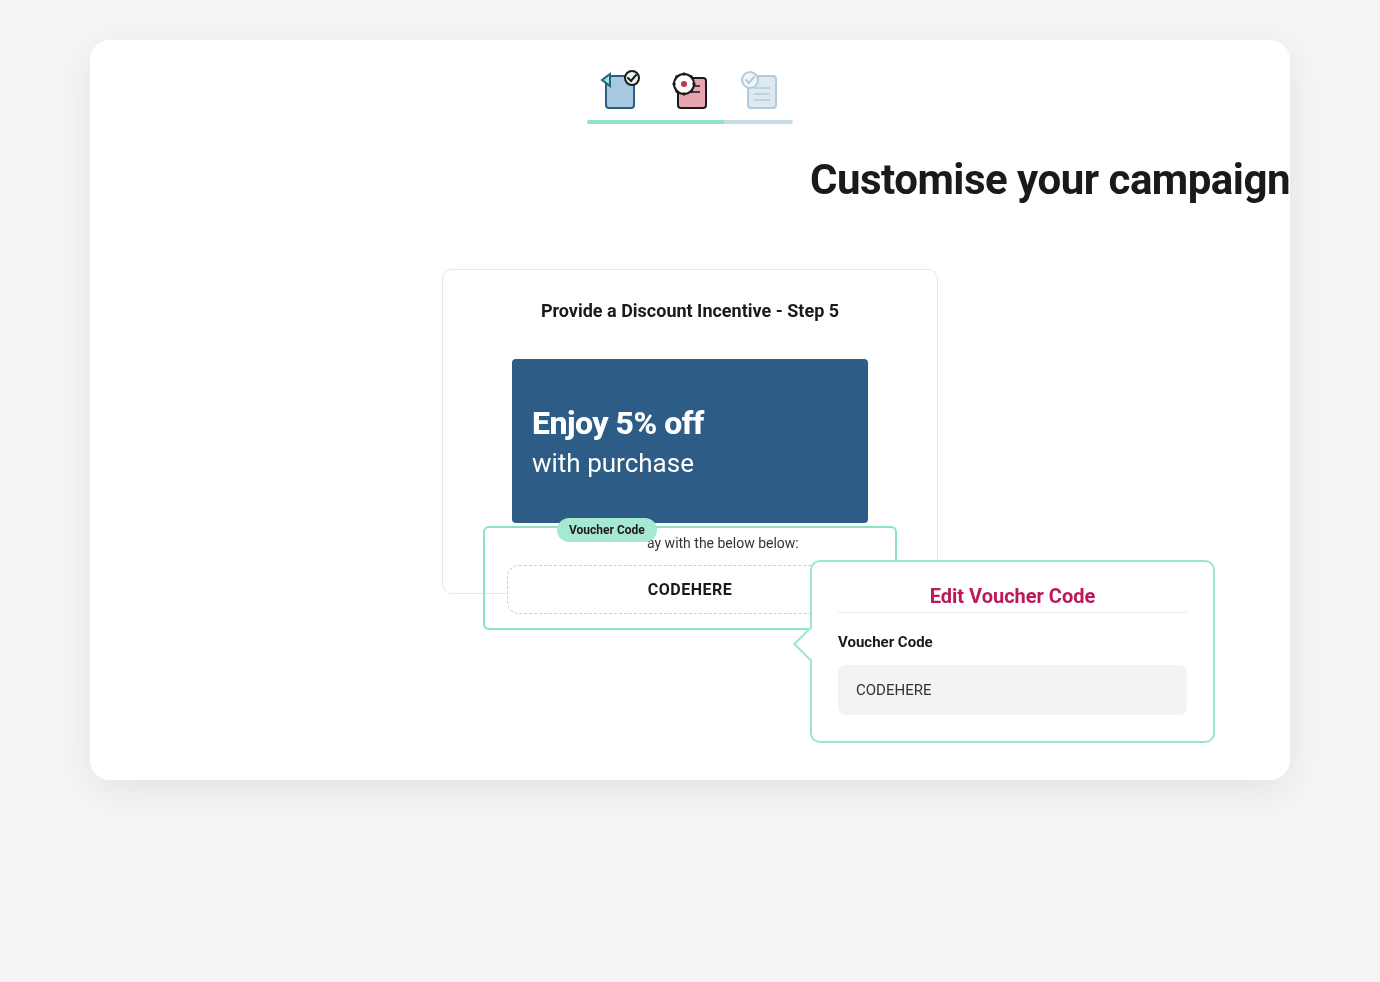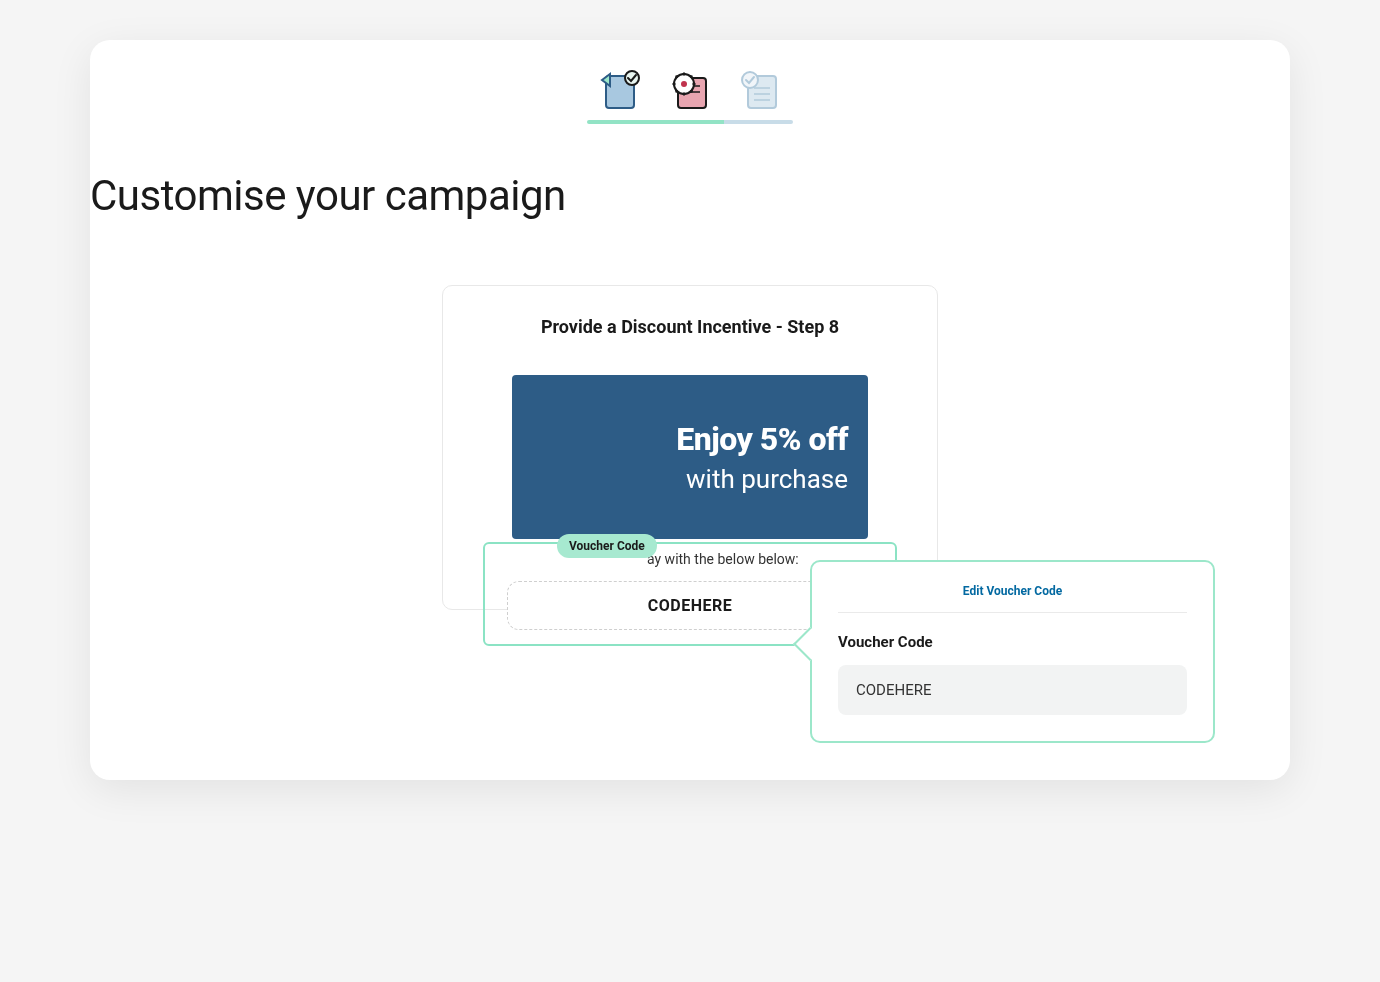--- a/index.html
+++ b/index.html
@@ -51,25 +51,25 @@
       flex: 1;
       height: 100%;
     }
     .progress-done {
       background: #92e3c5;
     }
     .progress-pending {
       background: #c8dce8;
     }
     .page-title {
-      text-align: left;
+      text-align: right;
       font-size: 42px;
-      font-weight: 400;
-      color: #1a1a1a;
-      margin-top: 47px;
+      font-weight: 700;
+      color: #1a1a1a;
+      margin-top: 31px;
       letter-spacing: -0.5px;
     }
     .content-card {
       width: 496px;
       margin: 65px auto 0;
       border: 1px solid #e8e8e8;
       border-radius: 10px;
       padding: 30px 0 50px;
       position: relative;
     }
@@ -78,21 +78,21 @@
       font-size: 18px;
       font-weight: 700;
       color: #1a1a1a;
     }
     .promo-banner {
       margin: 38px auto 0;
       width: 356px;
       background: #2d5c86;
       border-radius: 4px;
       padding: 45px 20px;
-      text-align: right;
+      text-align: left;
     }
     .promo-headline {
       color: #fff;
       font-size: 32px;
       font-weight: 800;
       letter-spacing: -0.5px;
     }
     .promo-subline {
       color: #fff;
       font-size: 26px;
@@ -160,24 +160,24 @@
       top: 70px;
       width: 24px;
       height: 24px;
       background: #fff;
       border-left: 2px solid #9ce7ca;
       border-bottom: 2px solid #9ce7ca;
       transform: rotate(45deg);
     }
     .edit-panel-title {
       text-align: center;
-      font-size: 12px;
-      font-weight: 700;
-      color: #0369a1;
-      padding-bottom: 14px;
+      font-size: 20px;
+      font-weight: 700;
+      color: #be185d;
+      padding-bottom: 4px;
       border-bottom: 1px solid #eaeaea;
     }
     .edit-field-label {
       font-size: 15px;
       font-weight: 700;
       color: #1a1a1a;
       margin-top: 20px;
     }
     .edit-field-input {
       margin-top: 14px;
@@ -231,21 +231,21 @@
 
   <div class="progress-bar">
     <div class="progress-segment progress-done"></div>
     <div class="progress-segment progress-done"></div>
     <div class="progress-segment progress-pending"></div>
   </div>
 
   <h1 class="page-title">Customise your campaign</h1>
 
   <div class="content-card">
-    <div class="content-card-title">Provide a Discount Incentive - Step 8</div>
+    <div class="content-card-title">Provide a Discount Incentive - Step 5</div>
 
     <div class="promo-banner">
       <div class="promo-headline">Enjoy 5% off</div>
       <div class="promo-subline">with purchase</div>
     </div>
 
     <div class="voucher-section">
       <div class="voucher-highlight">
         <div class="voucher-badge">Voucher Code</div>
         <div class="voucher-hint">ay with the below below:</div>

